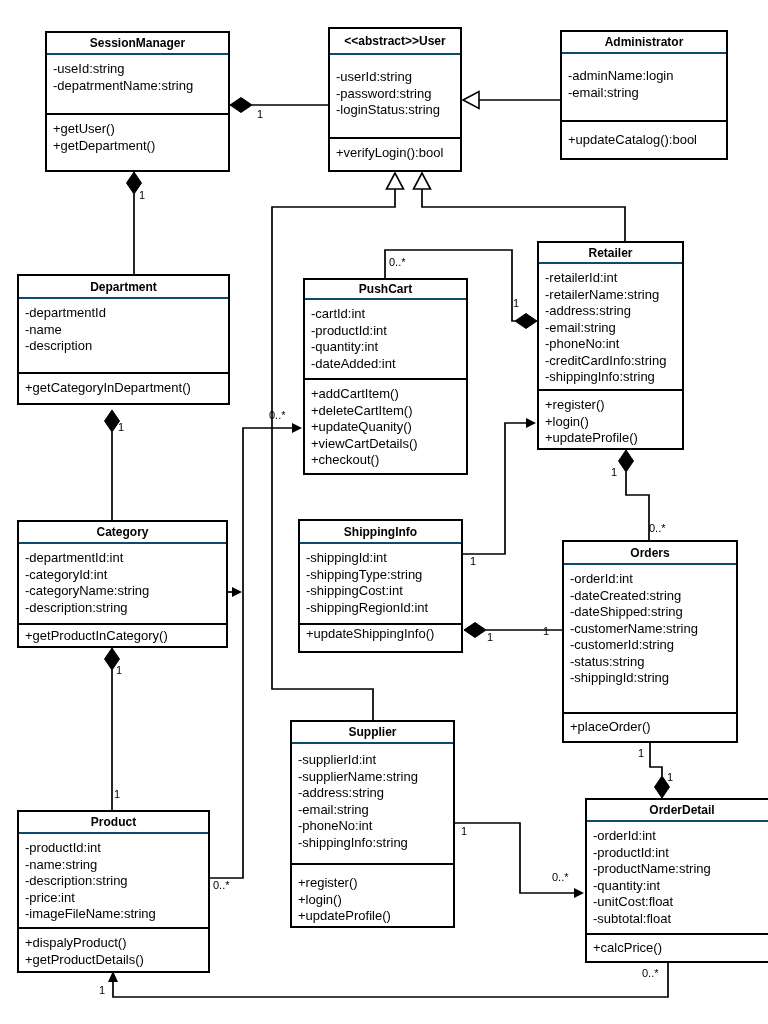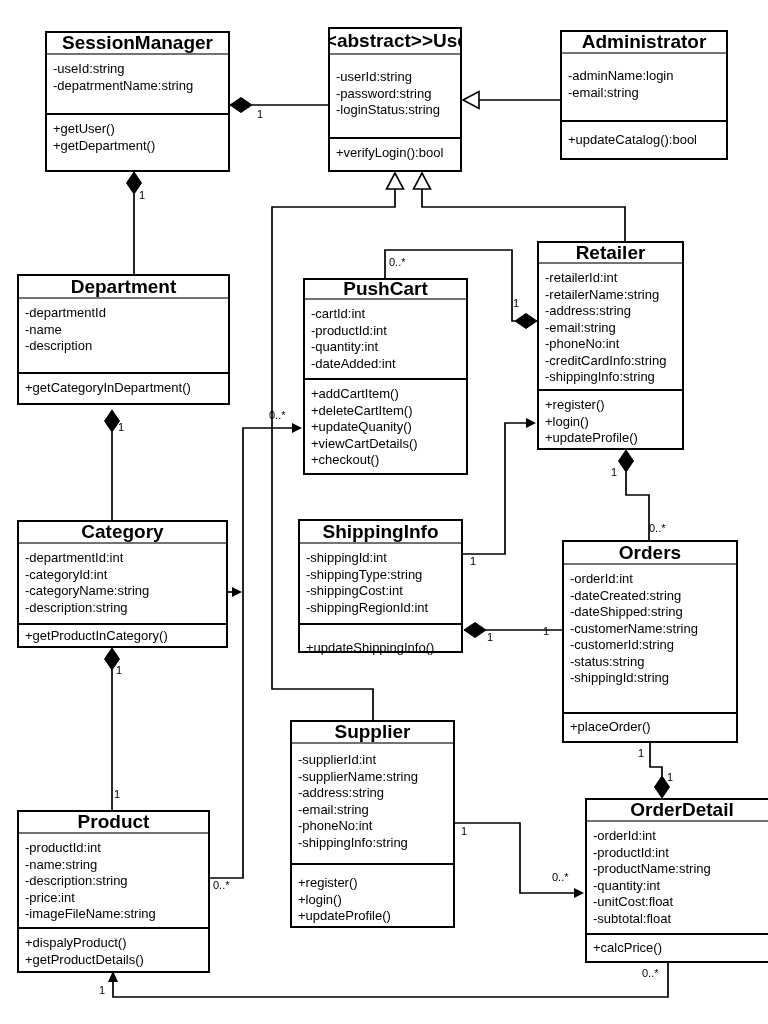--- a/index.html
+++ b/index.html
@@ -5,22 +5,22 @@
   html,body { margin:0; padding:0; background:#ffffff; }
   .canvas {
     position:relative; width:768px; height:1024px; background:#ffffff;
     font-family:"Liberation Sans", sans-serif; color:#000; overflow:hidden;
   }
   .uml-class {
     position:absolute; background:#ffffff; border:2px solid #000;
     box-sizing:border-box;
   }
   .uml-title {
-    font-weight:bold; font-size:19px; text-align:center;
-    border-bottom:2px solid #737373; box-sizing:border-box;
+    font-weight:bold; font-size:12px; text-align:center;
+    border-bottom:2px solid #0c4a6e; box-sizing:border-box;
     display:flex; align-items:center; justify-content:center;
     white-space:nowrap; overflow:hidden;
   }
   .uml-attrs {
     border-bottom:2px solid #000; box-sizing:border-box;
     padding:6px 6px 0 6px; font-size:13px; line-height:16.5px;
     white-space:nowrap; overflow:hidden;
   }
   .uml-methods {
     padding:6px 6px 0 6px; font-size:13px; line-height:16.5px;
@@ -134,21 +134,21 @@
   </div>
 
   <div class="uml-class" style="left:298px;top:519px;width:165px;height:134px">
     <div class="uml-title" style="height:23px">ShippingInfo</div>
     <div class="uml-attrs" style="height:81px">
       <div>-shippingId:int</div>
       <div>-shippingType:string</div>
       <div>-shippingCost:int</div>
       <div>-shippingRegionId:int</div>
     </div>
-    <div class="uml-methods" style="padding-top:15px">
+    <div class="uml-methods" style="padding-top:1px">
       <div>+updateShippingInfo()</div>
     </div>
   </div>
 
   <div class="uml-class" style="left:562px;top:540px;width:176px;height:203px">
     <div class="uml-title" style="height:23px">Orders</div>
     <div class="uml-attrs" style="height:149px">
       <div>-orderId:int</div>
       <div>-dateCreated:string</div>
       <div>-dateShipped:string</div>

